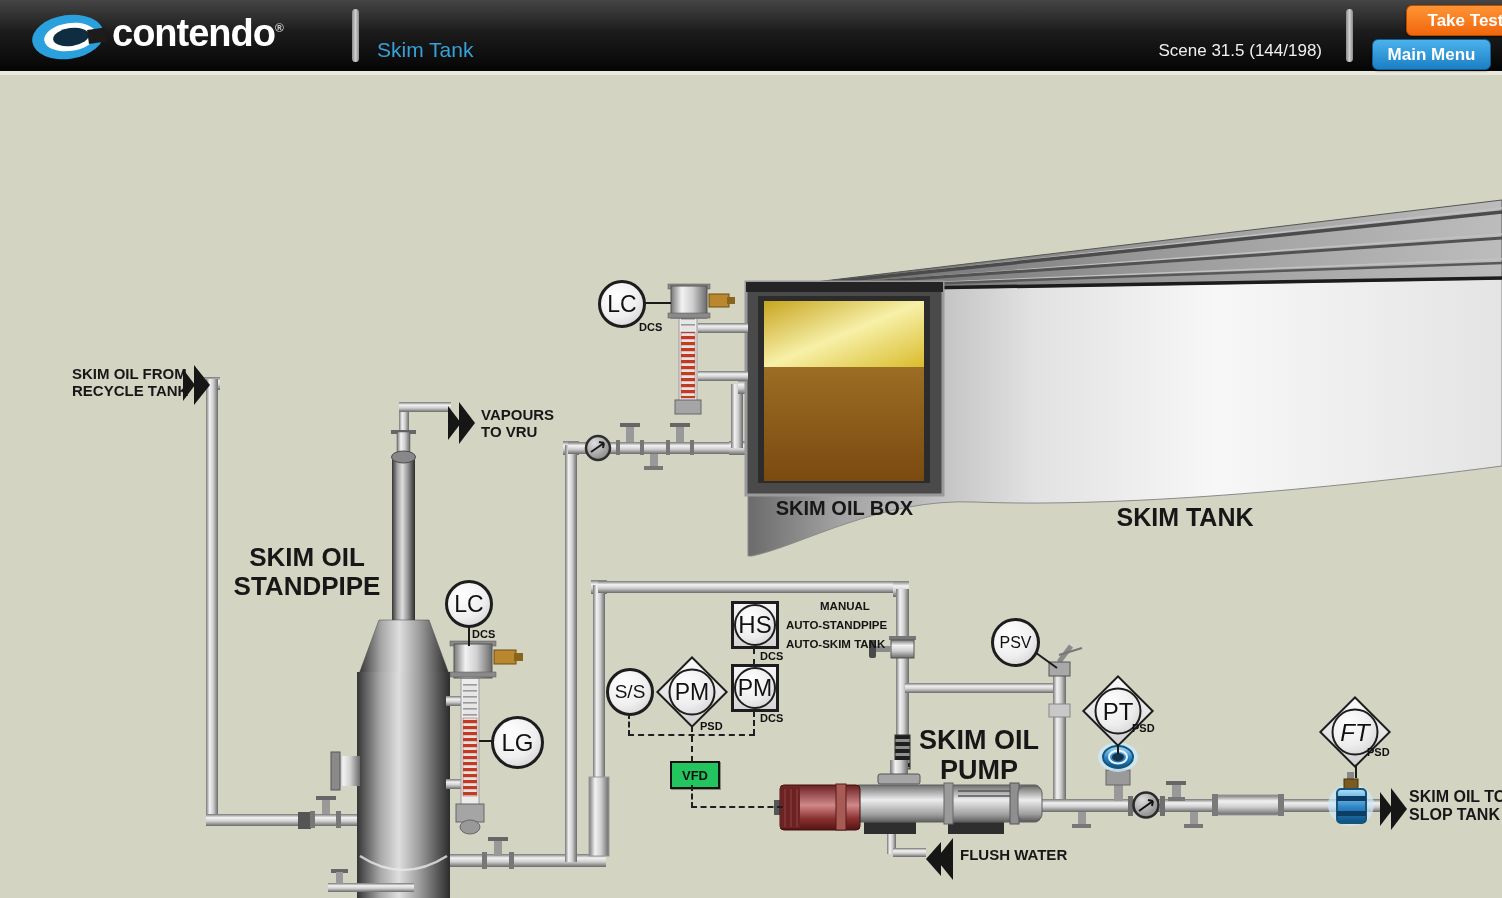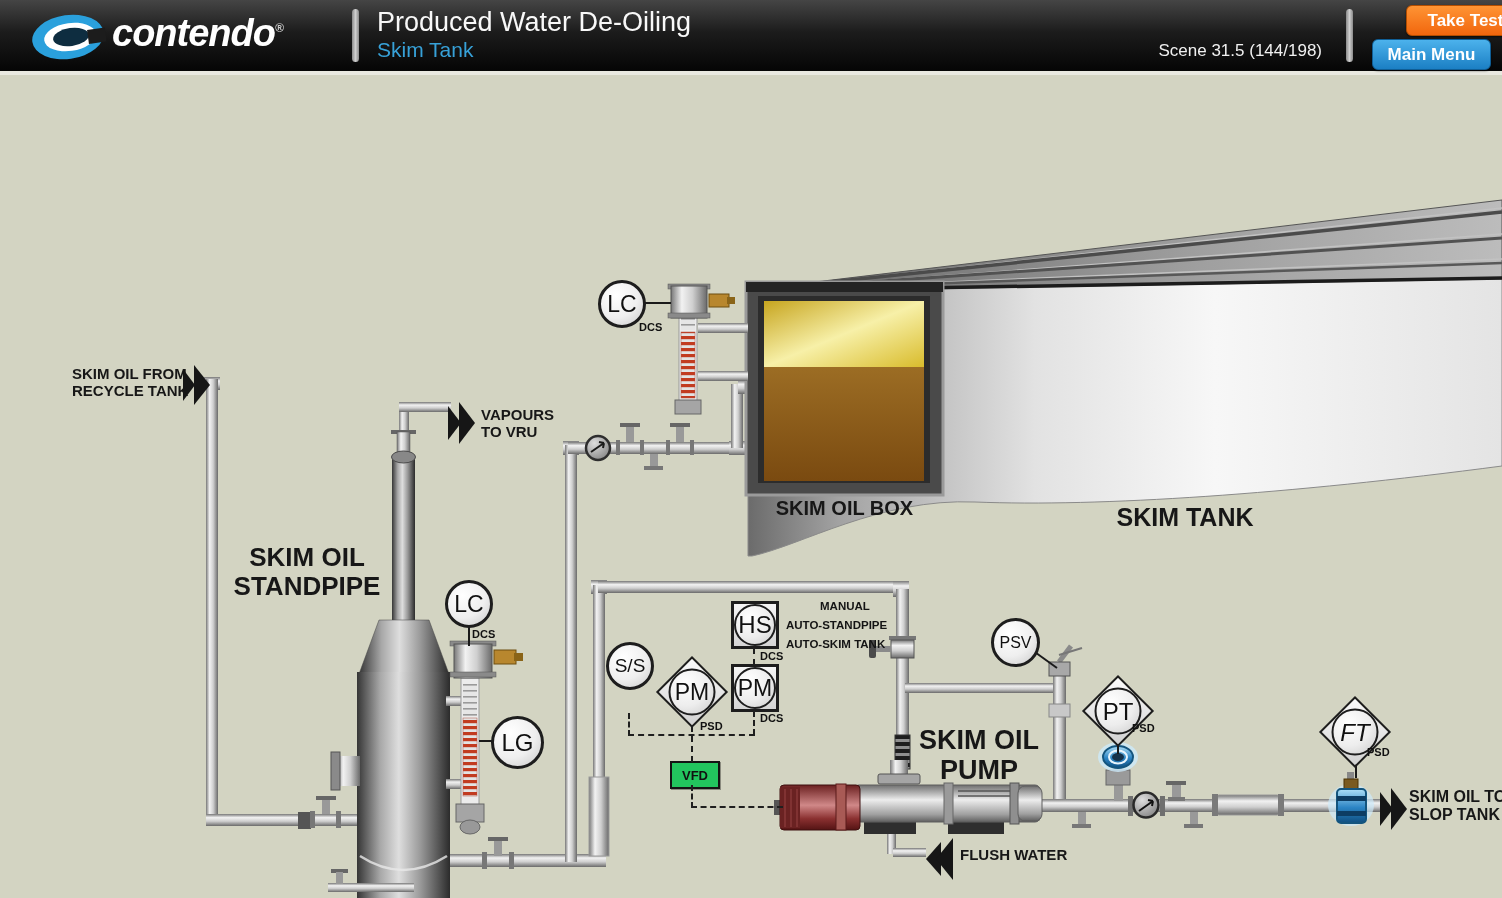--- a/index.html
+++ b/index.html
@@ -3,21 +3,21 @@
 <meta charset="utf-8">
 <style>
   html,body{margin:0;padding:0;background:#888;}
   #stage{position:relative;width:1502px;height:898px;overflow:hidden;
          background:#d3d4c2;font-family:"Liberation Sans",sans-serif;}
   .abs{position:absolute;}
   
   #header{position:absolute;left:0;top:0;width:1502px;height:71px;
           background:linear-gradient(180deg,#454545 0%,#1c1c1c 45%,#050505 100%);
           border-bottom:4px solid #e9e9e0;}
-  .logo-text{font-size:38px;font-weight:bold;font-style:italic;color:#ffffff;letter-spacing:-1px;}
+  .logo-text{font-size:38px;font-weight:bold;color:#ffffff;letter-spacing:-1px;}
   .logo-reg{font-size:12px;color:#cccccc;vertical-align:super;}
   .hdr-divider{background:linear-gradient(90deg,#8a8a8a,#cfcfcf,#8a8a8a);border-radius:4px;}
   .hdr-title{font-size:27px;color:#f8f8f8;white-space:nowrap;}
   .hdr-sub{font-size:21px;color:#37a1d8;white-space:nowrap;}
   .scene-text{font-size:17px;color:#f0f0f0;text-align:right;white-space:nowrap;}
   .hdr-btn{display:flex;align-items:center;justify-content:center;
            width:117px;height:29px;border-radius:6px;color:#fff;font-size:17px;font-weight:bold;
            cursor:pointer;box-shadow:0 1px 2px rgba(0,0,0,.6);}
   #btn-take{background:linear-gradient(180deg,#ff9434 0%,#f1660d 100%);border:1px solid #b34d00;margin-left:34px;}
   #btn-menu{background:linear-gradient(180deg,#4cb2ec 0%,#1b7fc4 100%);border:1px solid #0f5e96;}
@@ -342,21 +342,20 @@
     <svg class="abs" style="left:30px;top:12px;" width="76" height="50" viewBox="0 0 76 50">
       <ellipse cx="38" cy="25" rx="36" ry="22" fill="#2aa0dc" transform="rotate(-8 38 25)"></ellipse>
       <ellipse cx="40" cy="25" rx="26" ry="14" fill="#ffffff" transform="rotate(-8 40 25)"></ellipse>
       <ellipse cx="41" cy="25" rx="18" ry="9" fill="#0e2d40" transform="rotate(-8 41 25)"></ellipse>
       <rect x="58" y="18" width="18" height="14" fill="#1c1c1c" transform="rotate(-8 58 25)"></rect>
     </svg>
     <div class="abs logo-text" style="left:112px;top:12px;">
       <span>contendo</span><span class="logo-reg">®</span>
     </div>
     <div class="abs hdr-divider" style="left:352px;top:9px;width:7px;height:53px;"></div>
-    <div class="abs hdr-title" style="left:377px;top:7px;">Produced Water De-Oiling</div>
     <div class="abs hdr-sub" style="left:377px;top:38px;">Skim Tank</div>
     <div class="abs scene-text" style="left:1130px;top:41px;width:192px;">Scene 31.5 (144/198)</div>
     <div class="abs hdr-divider" style="left:1346px;top:9px;width:7px;height:53px;"></div>
     <div class="abs hdr-btn" id="btn-take" style="left:1372px;top:5px;">Take Test</div>
     <div class="abs hdr-btn" id="btn-menu" style="left:1372px;top:39px;">Main Menu</div>
   </div>
 
   <div class="plbl small" style="left:72px;top:366px;">
     <span style="display:block">SKIM OIL FROM</span>
     <span style="display:block">RECYCLE TANK</span>
@@ -390,21 +389,21 @@
   <div class="inst-c t24" style="left:491px;top:716px;width:53px;height:53px;">LG</div>
 
   <div class="inst-sq" style="left:731px;top:601px;width:48px;height:48px;">
     <div class="inner-c t24">HS</div>
   </div>
   <div class="subtag" style="left:760px;top:650px;">DCS</div>
   <div class="mode-lbl" style="left:792px;top:600px;padding-left:28px;">MANUAL</div>
   <div class="mode-lbl" style="left:786px;top:619px;">AUTO-STANDPIPE</div>
   <div class="mode-lbl" style="left:786px;top:638px;">AUTO-SKIM TANK</div>
 
-  <div class="inst-c t19" style="left:606px;top:642px;width:48px;height:48px;">S/S</div>
+  <div class="inst-c t19" style="left:606px;top:668px;width:48px;height:48px;">S/S</div>
 
   <div class="dia-wrap" style="left:658px;top:658px;width:68px;height:68px;">
     <div class="dia-rot"></div>
     <div class="dia-c t23">PM</div>
   </div>
   <div class="subtag" style="left:700px;top:720px;">PSD</div>
 
   <div class="inst-sq" style="left:731px;top:664px;width:48px;height:48px;">
     <div class="inner-c t23">PM</div>
   </div>

